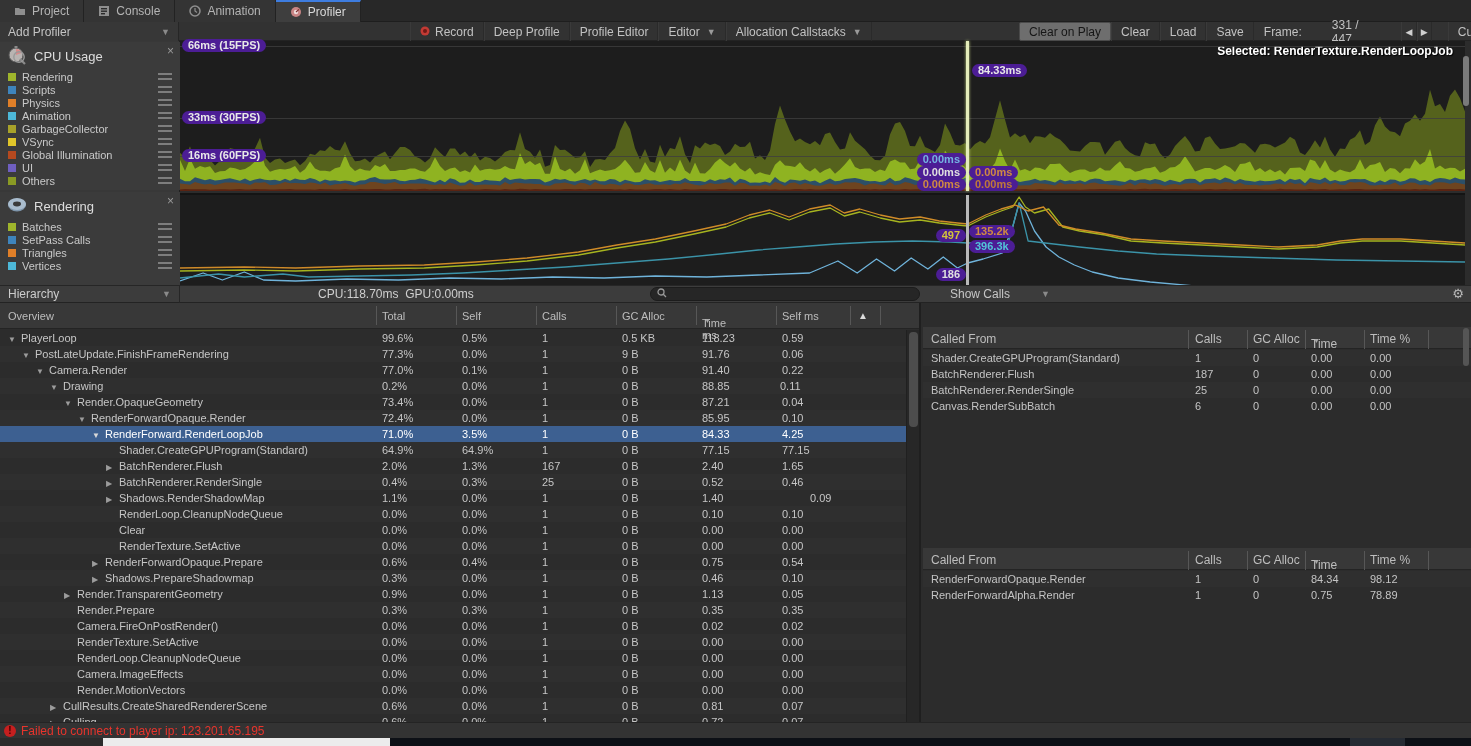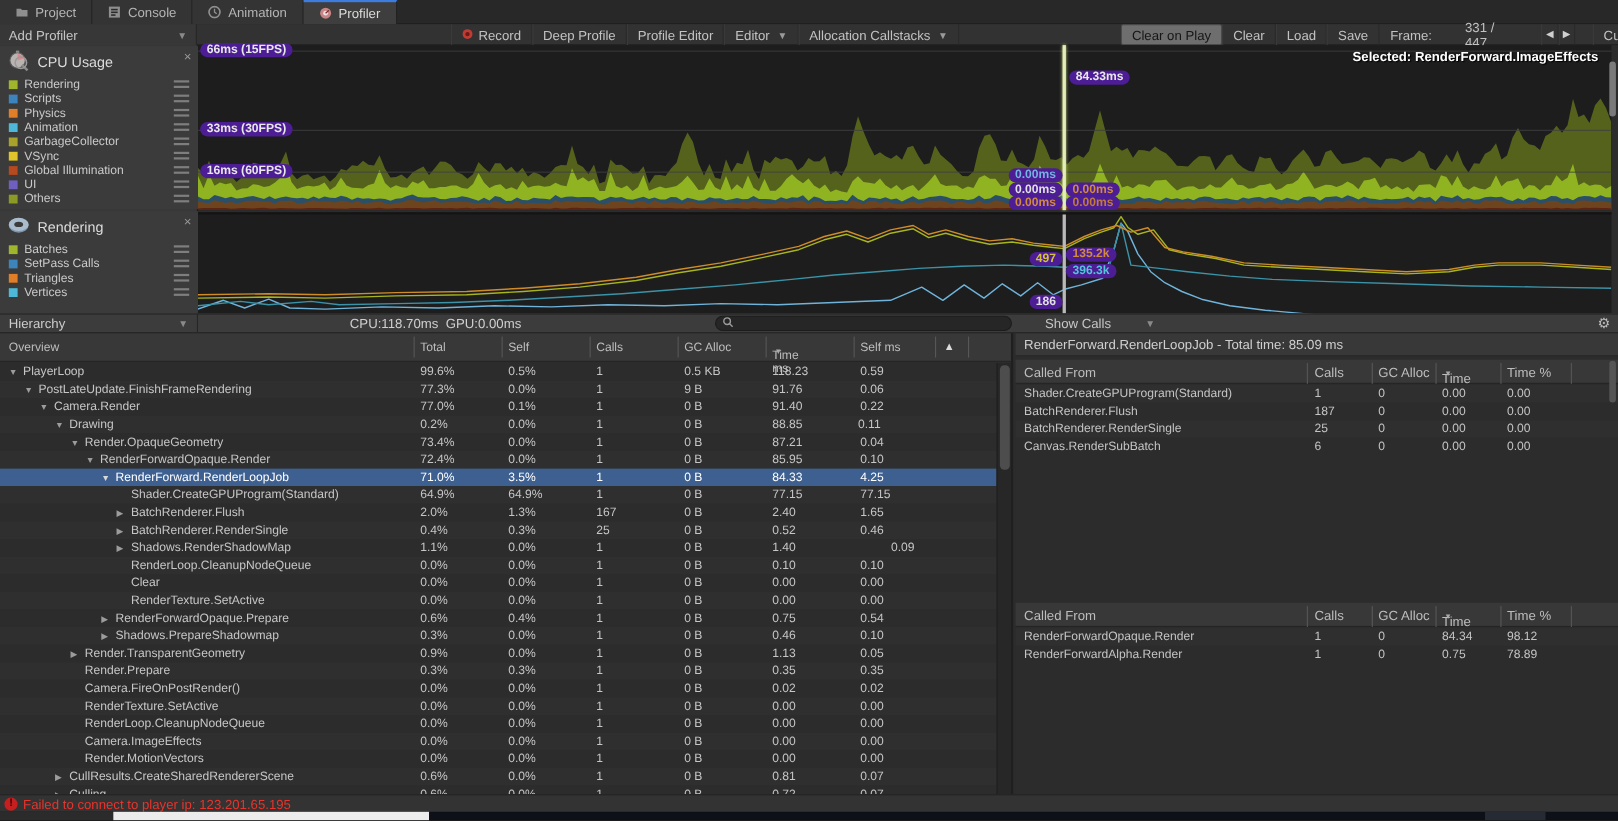--- a/index.html
+++ b/index.html
@@ -292,21 +292,21 @@
   </div>
 
   <div class="abs chartcpu">
     <svg id="cpu-svg" width="1285" height="150">
         <polygon points="0,150 0.0,111.7 5.0,116.9 10.0,105.2 15.0,120.6 20.0,118.0 25.0,117.7 30.0,118.8 35.0,124.4 40.0,120.1 45.0,114.6 50.0,106.9 55.0,108.2 60.0,117.4 65.0,119.0 70.0,115.7 75.0,107.4 80.0,96.8 85.0,116.5 90.0,122.0 95.0,118.6 100.0,117.5 105.0,122.0 110.0,120.1 115.0,118.5 120.0,124.2 125.0,120.0 130.0,112.7 135.0,113.9 140.0,109.3 145.0,109.9 150.0,105.1 155.0,108.7 160.0,109.4 165.0,100.2 170.0,112.3 175.0,120.3 180.0,119.8 185.0,117.6 190.0,121.6 195.0,115.8 200.0,112.9 205.0,110.4 210.0,118.2 215.0,112.1 220.0,105.9 225.0,106.0 230.0,108.9 235.0,115.4 240.0,117.5 245.0,121.5 250.0,117.3 255.0,106.2 260.0,111.5 265.0,115.9 270.0,107.4 275.0,107.5 280.0,114.0 285.0,110.5 290.0,116.5 295.0,111.4 300.0,119.4 305.0,115.7 310.0,117.1 315.0,120.5 320.0,116.5 325.0,110.9 330.0,108.9 335.0,109.3 340.0,91.2 345.0,108.1 350.0,110.8 355.0,117.1 360.0,108.5 365.0,125.8 370.0,124.0 375.0,104.1 380.0,109.0 385.0,108.8 390.0,112.4 395.0,116.7 400.0,116.2 405.0,110.2 410.0,125.9 415.0,118.4 420.0,118.1 425.0,118.9 430.0,112.2 435.0,107.0 440.0,90.0 445.0,79.5 450.0,88.0 455.0,107.2 460.0,118.6 465.0,108.0 470.0,120.4 475.0,121.8 480.0,103.8 485.0,115.7 490.0,107.0 495.0,108.3 500.0,95.2 505.0,113.3 510.0,122.0 515.0,104.2 520.0,107.5 525.0,101.5 530.0,104.0 535.0,102.6 540.0,104.9 545.0,114.0 550.0,110.4 555.0,102.7 560.0,105.9 565.0,105.7 570.0,100.8 575.0,117.4 580.0,114.3 585.0,119.0 590.0,109.5 595.0,83.0 600.0,64.6 605.0,78.5 610.0,90.6 615.0,100.3 620.0,97.4 625.0,101.1 630.0,103.3 635.0,100.0 640.0,104.3 645.0,93.1 650.0,91.6 655.0,101.0 660.0,108.6 665.0,107.4 670.0,91.2 675.0,99.7 680.0,104.1 685.0,108.3 690.0,114.5 695.0,119.0 700.0,119.3 705.0,114.8 710.0,93.6 715.0,82.4 720.0,81.0 725.0,90.1 730.0,105.0 735.0,105.3 740.0,94.8 745.0,106.1 750.0,108.2 755.0,111.1 760.0,103.9 765.0,82.5 770.0,91.7 775.0,103.7 780.0,104.4 785.0,102.0 790.0,108.5 795.0,102.9 800.0,99.9 805.0,102.4 810.0,96.2 815.0,77.7 820.0,59.2 825.0,78.4 830.0,96.4 835.0,92.3 840.0,96.1 845.0,93.6 850.0,102.3 855.0,95.3 860.0,95.6 865.0,96.7 870.0,92.1 875.0,95.9 880.0,98.4 885.0,103.6 890.0,109.6 895.0,109.9 900.0,110.4 905.0,105.1 910.0,101.0 915.0,100.9 920.0,101.4 925.0,113.7 930.0,107.3 935.0,100.7 940.0,99.2 945.0,107.1 950.0,111.4 955.0,114.2 960.0,115.3 965.0,101.2 970.0,103.2 975.0,102.5 980.0,112.2 985.0,117.4 990.0,113.4 995.0,105.0 1000.0,99.7 1005.0,94.9 1010.0,101.6 1015.0,110.5 1020.0,109.7 1025.0,97.1 1030.0,95.3 1035.0,102.5 1040.0,108.1 1045.0,107.5 1050.0,106.6 1055.0,105.2 1060.0,101.9 1065.0,102.5 1070.0,106.9 1075.0,111.8 1080.0,103.5 1085.0,102.8 1090.0,103.7 1095.0,106.6 1100.0,104.1 1105.0,101.5 1110.0,95.8 1115.0,98.8 1120.0,111.4 1125.0,114.0 1130.0,107.6 1135.0,99.2 1140.0,106.6 1145.0,95.6 1150.0,108.4 1155.0,115.8 1160.0,107.5 1165.0,107.9 1170.0,98.8 1175.0,96.0 1180.0,89.2 1185.0,103.9 1190.0,100.4 1195.0,84.3 1200.0,75.4 1205.0,85.4 1210.0,90.2 1215.0,91.3 1220.0,95.3 1225.0,82.6 1230.0,79.7 1235.0,73.3 1240.0,79.7 1245.0,72.8 1250.0,48.7 1255.0,65.3 1260.0,63.1 1265.0,70.9 1270.0,54.7 1275.0,48.6 1280.0,57.2 1285.0,70.6 1285,150" fill="#55621c"></polygon>
         <polygon points="0,150 0.0,118.7 5.0,130.1 10.0,117.4 15.0,127.8 20.0,125.0 25.0,126.6 30.0,125.3 35.0,132.1 40.0,130.3 45.0,130.1 50.0,126.4 55.0,127.2 60.0,128.9 65.0,128.1 70.0,124.9 75.0,120.4 80.0,107.5 85.0,124.4 90.0,130.8 95.0,129.0 100.0,127.9 105.0,128.6 110.0,127.6 115.0,125.0 120.0,131.8 125.0,128.3 130.0,120.4 135.0,127.6 140.0,129.7 145.0,129.8 150.0,130.4 155.0,127.2 160.0,125.9 165.0,113.4 170.0,125.3 175.0,130.0 180.0,127.4 185.0,129.3 190.0,129.7 195.0,124.0 200.0,126.0 205.0,122.9 210.0,130.1 215.0,130.1 220.0,128.9 225.0,128.9 230.0,127.6 235.0,127.6 240.0,129.8 245.0,130.7 250.0,126.3 255.0,116.3 260.0,124.9 265.0,129.9 270.0,127.5 275.0,126.5 280.0,131.0 285.0,129.2 290.0,131.4 295.0,123.4 300.0,129.7 305.0,128.2 310.0,127.7 315.0,128.7 320.0,128.0 325.0,125.1 330.0,127.4 335.0,128.3 340.0,112.0 345.0,122.9 350.0,120.1 355.0,124.1 360.0,121.7 365.0,132.7 370.0,132.7 375.0,114.9 380.0,128.0 385.0,130.2 390.0,127.6 395.0,132.7 400.0,129.2 405.0,118.1 410.0,132.3 415.0,130.3 420.0,128.6 425.0,130.1 430.0,129.2 435.0,128.1 440.0,124.2 445.0,118.8 450.0,124.8 455.0,131.7 460.0,131.3 465.0,121.0 470.0,129.2 475.0,131.7 480.0,119.0 485.0,131.8 490.0,126.5 495.0,130.5 500.0,118.6 505.0,129.6 510.0,132.9 515.0,121.4 520.0,132.3 525.0,132.4 530.0,128.1 535.0,121.6 540.0,117.4 545.0,122.1 550.0,125.5 555.0,121.2 560.0,127.6 565.0,130.5 570.0,126.8 575.0,133.6 580.0,131.2 585.0,133.1 590.0,134.0 595.0,123.7 600.0,119.3 605.0,124.5 610.0,125.1 615.0,126.1 620.0,121.2 625.0,127.5 630.0,130.6 635.0,127.1 640.0,132.0 645.0,128.9 650.0,127.1 655.0,132.7 660.0,128.4 665.0,123.3 670.0,117.3 675.0,126.1 680.0,128.2 685.0,127.6 690.0,127.6 695.0,130.9 700.0,128.6 705.0,130.0 710.0,120.5 715.0,118.4 720.0,121.5 725.0,121.5 730.0,128.2 735.0,127.6 740.0,118.8 745.0,129.4 750.0,127.6 755.0,128.7 760.0,130.4 765.0,109.5 770.0,116.6 775.0,120.6 780.0,122.3 785.0,126.3 790.0,132.4 795.0,132.3 800.0,126.7 805.0,129.3 810.0,127.9 815.0,122.0 820.0,107.6 825.0,119.9 830.0,129.2 835.0,118.4 840.0,129.5 845.0,127.9 850.0,130.2 855.0,126.6 860.0,126.9 865.0,129.0 870.0,123.1 875.0,122.9 880.0,122.4 885.0,127.7 890.0,132.1 895.0,129.7 900.0,128.6 905.0,128.4 910.0,131.1 915.0,130.3 920.0,126.4 925.0,129.5 930.0,129.5 935.0,124.6 940.0,120.3 945.0,126.9 950.0,127.4 955.0,130.7 960.0,129.8 965.0,127.5 970.0,127.0 975.0,125.6 980.0,131.7 985.0,130.1 990.0,126.5 995.0,125.9 1000.0,122.5 1005.0,115.0 1010.0,122.5 1015.0,130.6 1020.0,128.8 1025.0,127.0 1030.0,127.1 1035.0,129.0 1040.0,127.1 1045.0,123.9 1050.0,126.6 1055.0,131.1 1060.0,123.1 1065.0,122.5 1070.0,120.6 1075.0,129.7 1080.0,127.1 1085.0,131.0 1090.0,128.3 1095.0,131.2 1100.0,129.0 1105.0,133.4 1110.0,127.1 1115.0,126.7 1120.0,126.5 1125.0,130.0 1130.0,118.4 1135.0,119.9 1140.0,127.8 1145.0,119.0 1150.0,128.6 1155.0,131.6 1160.0,128.4 1165.0,130.3 1170.0,131.2 1175.0,128.3 1180.0,118.3 1185.0,128.4 1190.0,123.9 1195.0,123.2 1200.0,121.1 1205.0,131.0 1210.0,127.1 1215.0,127.8 1220.0,132.2 1225.0,127.3 1230.0,127.5 1235.0,118.3 1240.0,123.7 1245.0,120.5 1250.0,107.9 1255.0,127.5 1260.0,124.6 1265.0,127.9 1270.0,126.8 1275.0,127.1 1280.0,130.5 1285.0,127.8 1285,150" fill="#8fb321"></polygon>
         <polygon points="0,150 0.0,137.7 5.0,140.2 10.0,140.2 15.0,136.2 20.0,137.7 25.0,139.3 30.0,137.9 35.0,139.4 40.0,139.0 45.0,137.9 50.0,137.2 55.0,138.6 60.0,139.8 65.0,137.4 70.0,139.9 75.0,138.6 80.0,137.6 85.0,138.7 90.0,139.3 95.0,138.8 100.0,139.9 105.0,137.7 110.0,139.7 115.0,137.6 120.0,138.8 125.0,138.9 130.0,136.9 135.0,138.2 140.0,140.7 145.0,138.5 150.0,139.7 155.0,139.2 160.0,140.2 165.0,139.4 170.0,140.0 175.0,141.5 180.0,139.6 185.0,139.3 190.0,137.1 195.0,135.9 200.0,138.2 205.0,138.6 210.0,138.5 215.0,138.0 220.0,139.8 225.0,140.2 230.0,139.0 235.0,138.8 240.0,137.5 245.0,138.4 250.0,140.0 255.0,141.6 260.0,138.8 265.0,141.2 270.0,137.2 275.0,138.4 280.0,141.7 285.0,141.5 290.0,138.6 295.0,140.9 300.0,141.0 305.0,138.7 310.0,139.5 315.0,139.7 320.0,140.3 325.0,136.2 330.0,139.0 335.0,137.9 340.0,137.6 345.0,138.4 350.0,138.0 355.0,138.0 360.0,138.3 365.0,141.4 370.0,139.9 375.0,137.8 380.0,138.8 385.0,138.1 390.0,140.1 395.0,140.5 400.0,139.3 405.0,137.9 410.0,139.8 415.0,138.6 420.0,140.3 425.0,140.3 430.0,138.0 435.0,138.4 440.0,141.2 445.0,138.7 450.0,139.9 455.0,141.2 460.0,141.0 465.0,138.3 470.0,139.5 475.0,139.2 480.0,141.0 485.0,140.1 490.0,139.0 495.0,140.1 500.0,139.8 505.0,137.1 510.0,140.0 515.0,140.0 520.0,140.1 525.0,141.0 530.0,138.3 535.0,140.0 540.0,138.3 545.0,138.7 550.0,136.6 555.0,141.4 560.0,137.7 565.0,139.0 570.0,141.7 575.0,141.4 580.0,141.8 585.0,140.5 590.0,142.0 595.0,136.1 600.0,139.9 605.0,141.8 610.0,138.5 615.0,139.0 620.0,139.8 625.0,138.4 630.0,140.4 635.0,139.5 640.0,142.2 645.0,139.7 650.0,137.5 655.0,140.3 660.0,139.7 665.0,138.1 670.0,137.6 675.0,136.9 680.0,137.9 685.0,139.6 690.0,140.2 695.0,140.0 700.0,140.9 705.0,139.9 710.0,136.8 715.0,140.2 720.0,139.4 725.0,136.3 730.0,137.5 735.0,139.3 740.0,140.3 745.0,137.9 750.0,139.5 755.0,137.8 760.0,140.3 765.0,137.5 770.0,137.2 775.0,139.1 780.0,140.1 785.0,136.8 790.0,139.6 795.0,140.9 800.0,139.4 805.0,140.1 810.0,137.9 815.0,138.7 820.0,141.6 825.0,137.3 830.0,138.3 835.0,139.6 840.0,140.9 845.0,140.1 850.0,139.2 855.0,137.7 860.0,139.7 865.0,139.0 870.0,140.1 875.0,141.6 880.0,138.5 885.0,140.2 890.0,139.2 895.0,140.5 900.0,139.2 905.0,141.0 910.0,138.6 915.0,137.6 920.0,138.0 925.0,140.2 930.0,139.8 935.0,139.3 940.0,140.3 945.0,141.0 950.0,138.6 955.0,139.7 960.0,138.5 965.0,138.2 970.0,139.6 975.0,138.0 980.0,139.1 985.0,141.0 990.0,138.8 995.0,140.1 1000.0,141.2 1005.0,138.3 1010.0,137.7 1015.0,138.1 1020.0,141.5 1025.0,138.3 1030.0,137.9 1035.0,137.3 1040.0,139.3 1045.0,136.6 1050.0,138.0 1055.0,140.4 1060.0,137.9 1065.0,139.4 1070.0,140.0 1075.0,140.8 1080.0,139.6 1085.0,140.2 1090.0,139.9 1095.0,139.4 1100.0,137.9 1105.0,140.9 1110.0,137.7 1115.0,139.1 1120.0,138.0 1125.0,142.2 1130.0,136.9 1135.0,138.2 1140.0,138.9 1145.0,136.4 1150.0,140.2 1155.0,139.1 1160.0,140.5 1165.0,140.1 1170.0,138.3 1175.0,137.9 1180.0,138.3 1185.0,137.9 1190.0,140.3 1195.0,141.8 1200.0,139.2 1205.0,141.2 1210.0,138.6 1215.0,138.7 1220.0,140.7 1225.0,139.8 1230.0,137.2 1235.0,137.4 1240.0,139.9 1245.0,138.9 1250.0,141.1 1255.0,138.0 1260.0,137.1 1265.0,137.5 1270.0,138.8 1275.0,136.6 1280.0,138.3 1285.0,138.6 1285,150" fill="#2c4f68"></polygon>
         <polygon points="0,150 0.0,142.5 5.0,143.0 10.0,143.7 15.0,141.0 20.0,142.4 25.0,143.5 30.0,142.7 35.0,143.9 40.0,142.8 45.0,141.6 50.0,141.5 55.0,141.6 60.0,142.3 65.0,142.4 70.0,144.0 75.0,141.6 80.0,141.7 85.0,141.3 90.0,143.9 95.0,143.7 100.0,142.7 105.0,141.0 110.0,142.3 115.0,142.0 120.0,142.3 125.0,143.1 130.0,141.4 135.0,142.0 140.0,143.6 145.0,141.6 150.0,144.5 155.0,143.3 160.0,142.9 165.0,141.9 170.0,143.8 175.0,144.8 180.0,143.6 185.0,143.2 190.0,141.0 195.0,140.9 200.0,141.9 205.0,143.1 210.0,142.1 215.0,141.1 220.0,143.3 225.0,142.9 230.0,142.6 235.0,142.4 240.0,142.4 245.0,142.7 250.0,143.5 255.0,144.1 260.0,143.0 265.0,144.0 270.0,141.5 275.0,143.2 280.0,144.7 285.0,144.2 290.0,141.6 295.0,144.6 300.0,143.7 305.0,143.6 310.0,143.7 315.0,143.7 320.0,144.6 325.0,141.0 330.0,143.4 335.0,141.4 340.0,142.1 345.0,142.4 350.0,142.5 355.0,142.9 360.0,142.9 365.0,144.4 370.0,144.8 375.0,142.6 380.0,142.2 385.0,141.5 390.0,142.7 395.0,144.2 400.0,141.8 405.0,142.2 410.0,144.4 415.0,141.1 420.0,143.3 425.0,144.0 430.0,142.8 435.0,143.3 440.0,144.5 445.0,142.3 450.0,142.4 455.0,144.0 460.0,144.1 465.0,143.0 470.0,142.2 475.0,143.8 480.0,143.7 485.0,143.2 490.0,143.9 495.0,142.6 500.0,143.3 505.0,141.2 510.0,142.6 515.0,143.8 520.0,144.4 525.0,143.5 530.0,142.0 535.0,143.1 540.0,142.8 545.0,141.5 550.0,141.4 555.0,144.7 560.0,141.7 565.0,142.2 570.0,144.7 575.0,144.5 580.0,144.7 585.0,143.6 590.0,144.9 595.0,141.1 600.0,142.5 605.0,144.9 610.0,142.0 615.0,141.5 620.0,143.8 625.0,141.9 630.0,143.3 635.0,144.5 640.0,144.7 645.0,143.4 650.0,142.3 655.0,144.1 660.0,142.9 665.0,141.2 670.0,141.6 675.0,141.2 680.0,142.2 685.0,144.4 690.0,142.7 695.0,142.4 700.0,143.7 705.0,144.4 710.0,141.2 715.0,144.3 720.0,143.3 725.0,141.0 730.0,142.0 735.0,143.9 740.0,143.2 745.0,142.5 750.0,142.5 755.0,141.8 760.0,144.2 765.0,141.9 770.0,141.4 775.0,142.6 780.0,144.2 785.0,141.2 790.0,143.9 795.0,143.9 800.0,144.0 805.0,142.7 810.0,141.7 815.0,141.3 820.0,144.8 825.0,141.5 830.0,142.3 835.0,144.1 840.0,144.5 845.0,144.3 850.0,144.2 855.0,141.9 860.0,142.4 865.0,142.7 870.0,143.5 875.0,144.5 880.0,141.4 885.0,143.5 890.0,142.7 895.0,143.0 900.0,142.0 905.0,143.7 910.0,142.0 915.0,141.4 920.0,142.9 925.0,143.0 930.0,143.7 935.0,144.2 940.0,144.7 945.0,143.6 950.0,141.8 955.0,144.6 960.0,141.7 965.0,141.9 970.0,143.6 975.0,142.2 980.0,143.6 985.0,144.8 990.0,143.5 995.0,143.1 1000.0,143.9 1005.0,142.6 1010.0,142.3 1015.0,141.9 1020.0,144.2 1025.0,142.5 1030.0,141.9 1035.0,141.4 1040.0,142.8 1045.0,141.0 1050.0,141.4 1055.0,143.5 1060.0,141.7 1065.0,143.8 1070.0,144.1 1075.0,143.8 1080.0,144.5 1085.0,143.8 1090.0,143.8 1095.0,142.5 1100.0,142.8 1105.0,143.7 1110.0,141.3 1115.0,143.0 1120.0,142.2 1125.0,144.9 1130.0,141.2 1135.0,142.0 1140.0,143.3 1145.0,141.1 1150.0,143.5 1155.0,141.6 1160.0,143.7 1165.0,144.0 1170.0,141.0 1175.0,141.4 1180.0,141.0 1185.0,141.7 1190.0,144.3 1195.0,144.6 1200.0,143.8 1205.0,143.8 1210.0,143.4 1215.0,141.4 1220.0,144.5 1225.0,143.0 1230.0,141.4 1235.0,141.7 1240.0,144.1 1245.0,143.4 1250.0,144.5 1255.0,141.6 1260.0,141.2 1265.0,141.4 1270.0,142.8 1275.0,141.6 1280.0,142.4 1285.0,143.4 1285,150" fill="#6e441f"></polygon>
         <polygon points="0,150 0.0,148.6 5.0,148.0 10.0,148.2 15.0,148.2 20.0,148.2 25.0,148.2 30.0,148.7 35.0,148.6 40.0,148.2 45.0,148.3 50.0,148.5 55.0,148.2 60.0,147.9 65.0,148.6 70.0,148.5 75.0,148.0 80.0,148.3 85.0,148.3 90.0,148.6 95.0,148.6 100.0,148.2 105.0,148.2 110.0,148.0 115.0,148.4 120.0,148.4 125.0,148.5 130.0,148.6 135.0,148.7 140.0,148.0 145.0,148.2 150.0,148.3 155.0,148.6 160.0,148.4 165.0,147.9 170.0,148.6 175.0,148.6 180.0,148.0 185.0,148.3 190.0,148.2 195.0,148.0 200.0,148.1 205.0,148.5 210.0,148.4 215.0,148.0 220.0,148.0 225.0,148.3 230.0,148.0 235.0,148.6 240.0,148.1 245.0,147.8 250.0,148.6 255.0,148.0 260.0,148.2 265.0,147.9 270.0,148.2 275.0,148.6 280.0,148.3 285.0,148.6 290.0,148.3 295.0,148.6 300.0,148.6 305.0,148.0 310.0,148.3 315.0,148.6 320.0,148.7 325.0,147.9 330.0,148.6 335.0,148.6 340.0,147.8 345.0,147.9 350.0,148.4 355.0,148.1 360.0,148.3 365.0,148.5 370.0,148.6 375.0,148.6 380.0,148.6 385.0,148.1 390.0,148.0 395.0,148.2 400.0,147.9 405.0,148.4 410.0,147.9 415.0,148.1 420.0,148.0 425.0,147.9 430.0,148.1 435.0,148.5 440.0,148.3 445.0,148.7 450.0,147.9 455.0,148.4 460.0,148.6 465.0,148.7 470.0,148.5 475.0,148.1 480.0,148.1 485.0,148.4 490.0,148.0 495.0,148.6 500.0,148.7 505.0,148.0 510.0,148.5 515.0,148.6 520.0,148.3 525.0,148.3 530.0,148.4 535.0,148.5 540.0,147.9 545.0,148.0 550.0,148.4 555.0,148.3 560.0,148.3 565.0,148.0 570.0,148.3 575.0,148.2 580.0,148.5 585.0,148.3 590.0,148.4 595.0,148.3 600.0,148.7 605.0,148.5 610.0,148.5 615.0,148.1 620.0,147.9 625.0,148.5 630.0,147.9 635.0,148.5 640.0,148.5 645.0,148.3 650.0,148.1 655.0,148.3 660.0,147.9 665.0,147.9 670.0,148.2 675.0,147.9 680.0,148.2 685.0,147.9 690.0,148.4 695.0,148.1 700.0,148.4 705.0,148.1 710.0,147.9 715.0,148.5 720.0,148.6 725.0,148.1 730.0,148.4 735.0,148.2 740.0,148.3 745.0,148.1 750.0,147.9 755.0,148.2 760.0,148.5 765.0,147.9 770.0,148.1 775.0,148.2 780.0,148.5 785.0,148.2 790.0,148.0 795.0,147.8 800.0,147.9 805.0,148.5 810.0,148.5 815.0,148.2 820.0,148.4 825.0,148.4 830.0,148.0 835.0,148.3 840.0,148.3 845.0,148.0 850.0,148.5 855.0,148.5 860.0,148.0 865.0,148.4 870.0,148.6 875.0,148.4 880.0,148.5 885.0,148.5 890.0,148.6 895.0,148.4 900.0,148.7 905.0,148.6 910.0,148.3 915.0,148.2 920.0,148.1 925.0,147.9 930.0,148.3 935.0,148.3 940.0,148.6 945.0,148.5 950.0,148.1 955.0,148.4 960.0,148.0 965.0,147.8 970.0,148.3 975.0,148.1 980.0,147.9 985.0,148.6 990.0,148.3 995.0,148.1 1000.0,148.3 1005.0,148.6 1010.0,148.3 1015.0,148.6 1020.0,148.5 1025.0,148.3 1030.0,148.1 1035.0,148.6 1040.0,148.2 1045.0,148.1 1050.0,148.4 1055.0,148.0 1060.0,148.3 1065.0,147.9 1070.0,147.9 1075.0,148.0 1080.0,148.3 1085.0,148.4 1090.0,148.6 1095.0,148.4 1100.0,147.8 1105.0,148.3 1110.0,148.2 1115.0,148.5 1120.0,148.5 1125.0,148.6 1130.0,148.0 1135.0,148.6 1140.0,148.3 1145.0,148.1 1150.0,148.7 1155.0,148.5 1160.0,148.2 1165.0,148.5 1170.0,148.3 1175.0,148.1 1180.0,148.0 1185.0,148.4 1190.0,148.4 1195.0,148.3 1200.0,148.6 1205.0,147.9 1210.0,148.0 1215.0,148.2 1220.0,148.2 1225.0,148.2 1230.0,148.5 1235.0,147.9 1240.0,148.6 1245.0,148.1 1250.0,148.5 1255.0,148.5 1260.0,147.9 1265.0,148.0 1270.0,147.9 1275.0,148.2 1280.0,148.1 1285.0,148.6 1285,150" fill="#5a2312"></polygon>
       </svg>
-    <div class="selectedlbl">Selected: RenderForward.ImageEffects</div>
+    <div class="selectedlbl">Selected: RenderTexture.RenderLoopJob</div>
   </div>
 
   <div id="grid-labels">
       <div class="abs gridline" style="left: 180px; top: 45.8px;"></div>
       <div class="abs pill" style="left: 182px; top: 38.8px; color: rgb(232, 232, 232);">66ms (15FPS)</div>
       <div class="abs gridline" style="left: 180px; top: 118.4px;"></div>
       <div class="abs pill" style="left: 182px; top: 111.4px; color: rgb(232, 232, 232);">33ms (30FPS)</div>
       <div class="abs gridline" style="left: 180px; top: 155.8px;"></div>
       <div class="abs pill" style="left: 182px; top: 148.8px; color: rgb(232, 232, 232);">16ms (60FPS)</div>
     </div>
@@ -604,21 +604,20 @@
           <span class="cell" style="left:702px;">0.72</span>
           <span class="cell" style="left:782px;">0.07</span>
         </div>
       </div>
   </div>
   <div class="abs tbl-scroll">
       <div class="tbl-thumb"></div>
     </div>
 
   <div class="abs rightpanel">
-    <div class="dtitle">RenderForward.RenderLoopJob - Total time: 85.09 ms</div>
     <div class="dthead" style="top:24px;">
       <span style="left:8px;">Called From</span>
       <span style="left:272px;">Calls</span>
       <span style="left:330px;">GC Alloc</span>
       <span style="left:388px;">
           <span>Time ms</span>
           <span class="sortmark">▼</span>
         </span>
       <span style="left:447px;">Time %</span>
       <div class="colsep" style="left:265px;"></div>

